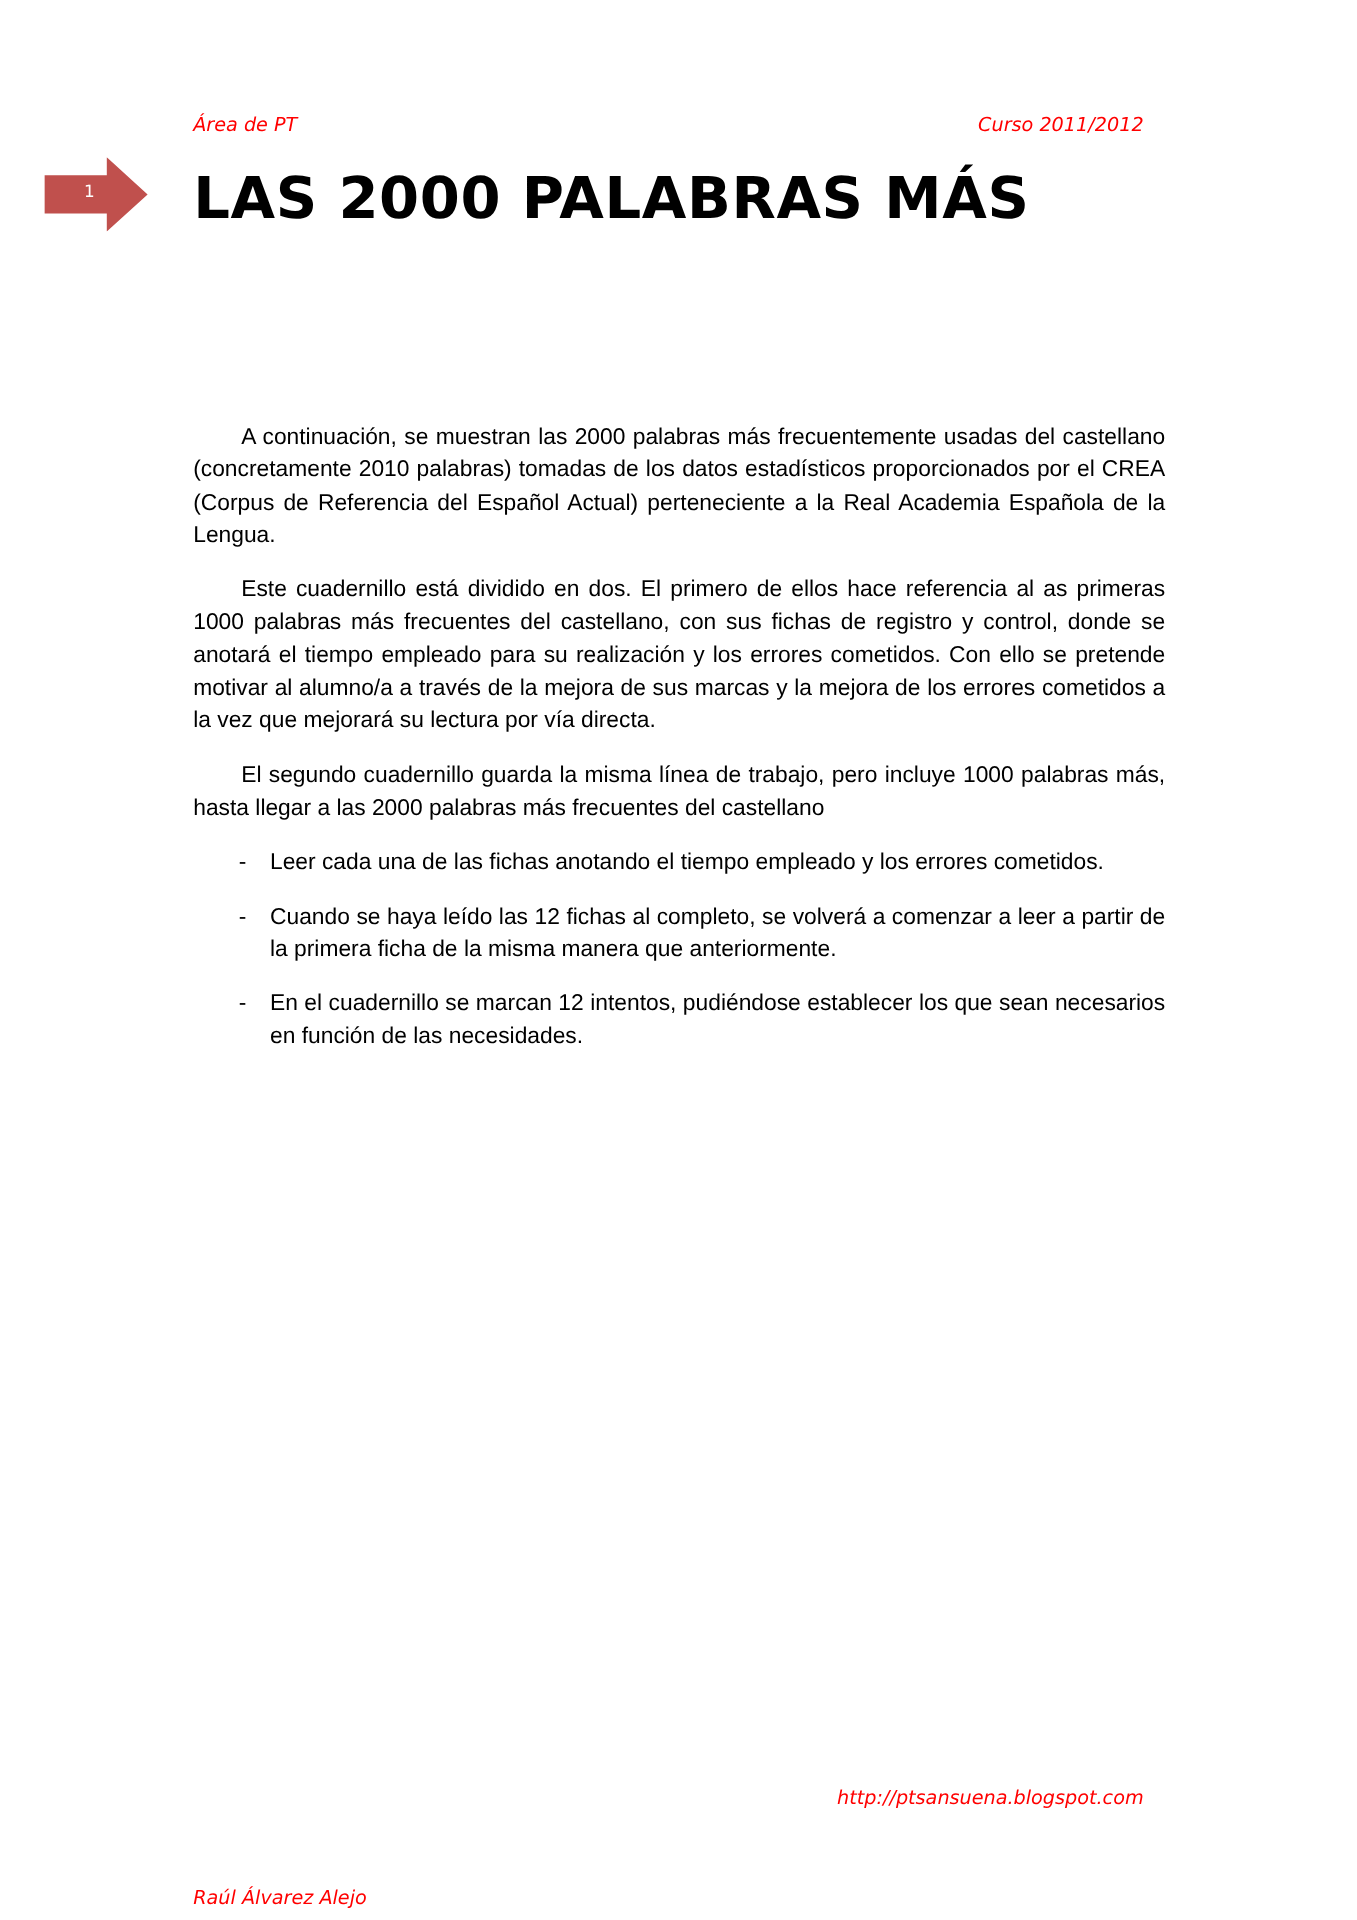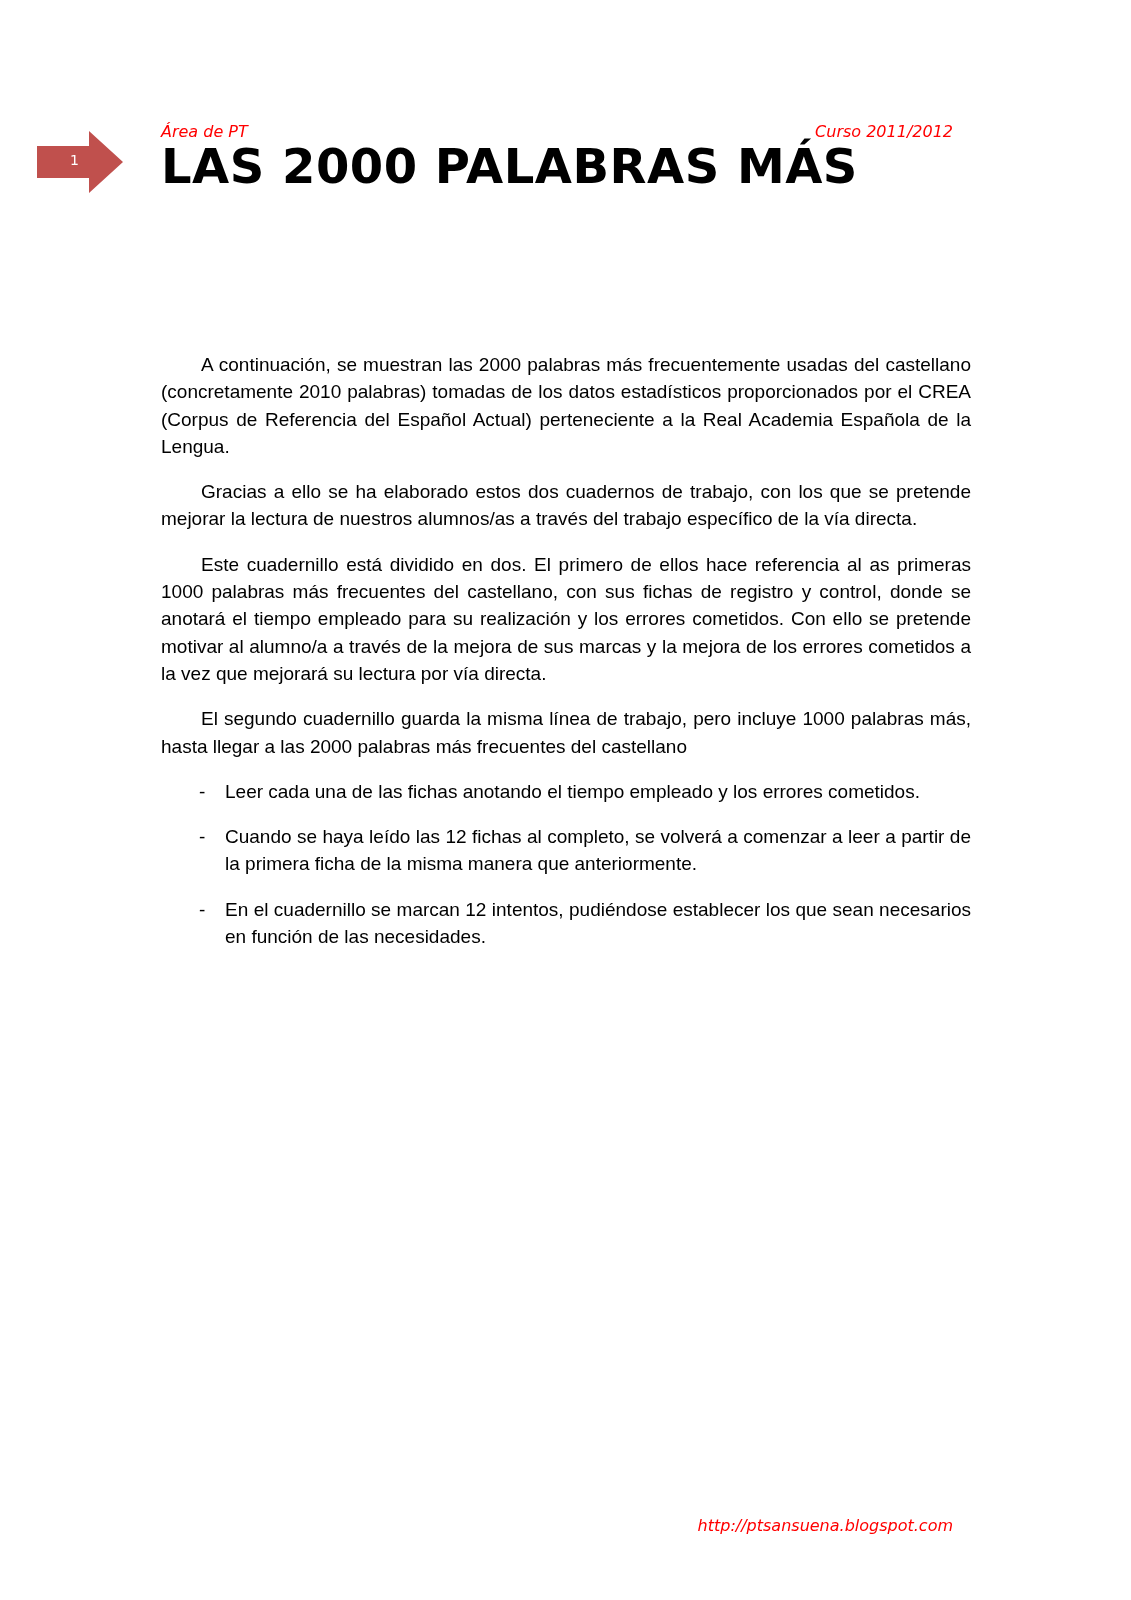--- a/index.html
+++ b/index.html
@@ -14,21 +14,20 @@
       overflow: hidden;
       font-family: "Liberation Sans", sans-serif;
       color: #000;
     }
     .header-left, .header-right, .footer-left, .footer-right {
       position: absolute;
       font-family: "DejaVu Sans", sans-serif;
       font-style: italic;
       font-size: 16px;
       color: #ff0000;
-      margin-top: 28px;
     }
     .header-left { left: 161px; top: 94px; }
     .header-right { right: 178px; top: 94px; }
     .footer-left { left: 161px; top: 1572px; }
     .footer-right { right: 178px; top: 1488px; }
 
     .page-arrow {
       position: absolute;
       left: 37px;
       top: 131px;
@@ -110,21 +109,20 @@
   </svg>
   <div class="num">1</div>
 </div>
 
 <div class="title">
   <div>LAS 2000 PALABRAS MÁS</div>
 </div>
 
 <div class="body">
   <p>A continuación, se muestran las 2000 palabras más frecuentemente usadas del castellano (concretamente 2010 palabras) tomadas de los datos estadísticos proporcionados por el CREA (Corpus de Referencia del Español Actual) perteneciente a la Real Academia Española de la Lengua.</p>
-  <p>Gracias a ello se ha elaborado estos dos cuadernos de trabajo, con los que se pretende mejorar la lectura de nuestros alumnos/as a través del trabajo específico de la vía directa.</p>
   <p>Este cuadernillo está dividido en dos. El primero de ellos hace referencia al as primeras 1000 palabras más frecuentes del castellano, con sus fichas de registro y control, donde se anotará el tiempo empleado para su realización y los errores cometidos. Con ello se pretende motivar al alumno/a a través de la mejora de sus marcas y la mejora de los errores cometidos a la vez que mejorará su lectura por vía directa.</p>
   <p>El segundo cuadernillo guarda la misma línea de trabajo, pero incluye 1000 palabras más, hasta llegar a las 2000 palabras más frecuentes del castellano</p>
   <ul class="bullets">
     <li>
       <span class="dash">-</span>
       <span class="btext">Leer cada una de las fichas anotando el tiempo empleado y los errores cometidos.</span>
     </li>
     <li>
       <span class="dash">-</span>
       <span class="btext">Cuando se haya leído las 12 fichas al completo, se volverá a comenzar a leer a partir de la primera ficha de la misma manera que anteriormente.</span>

